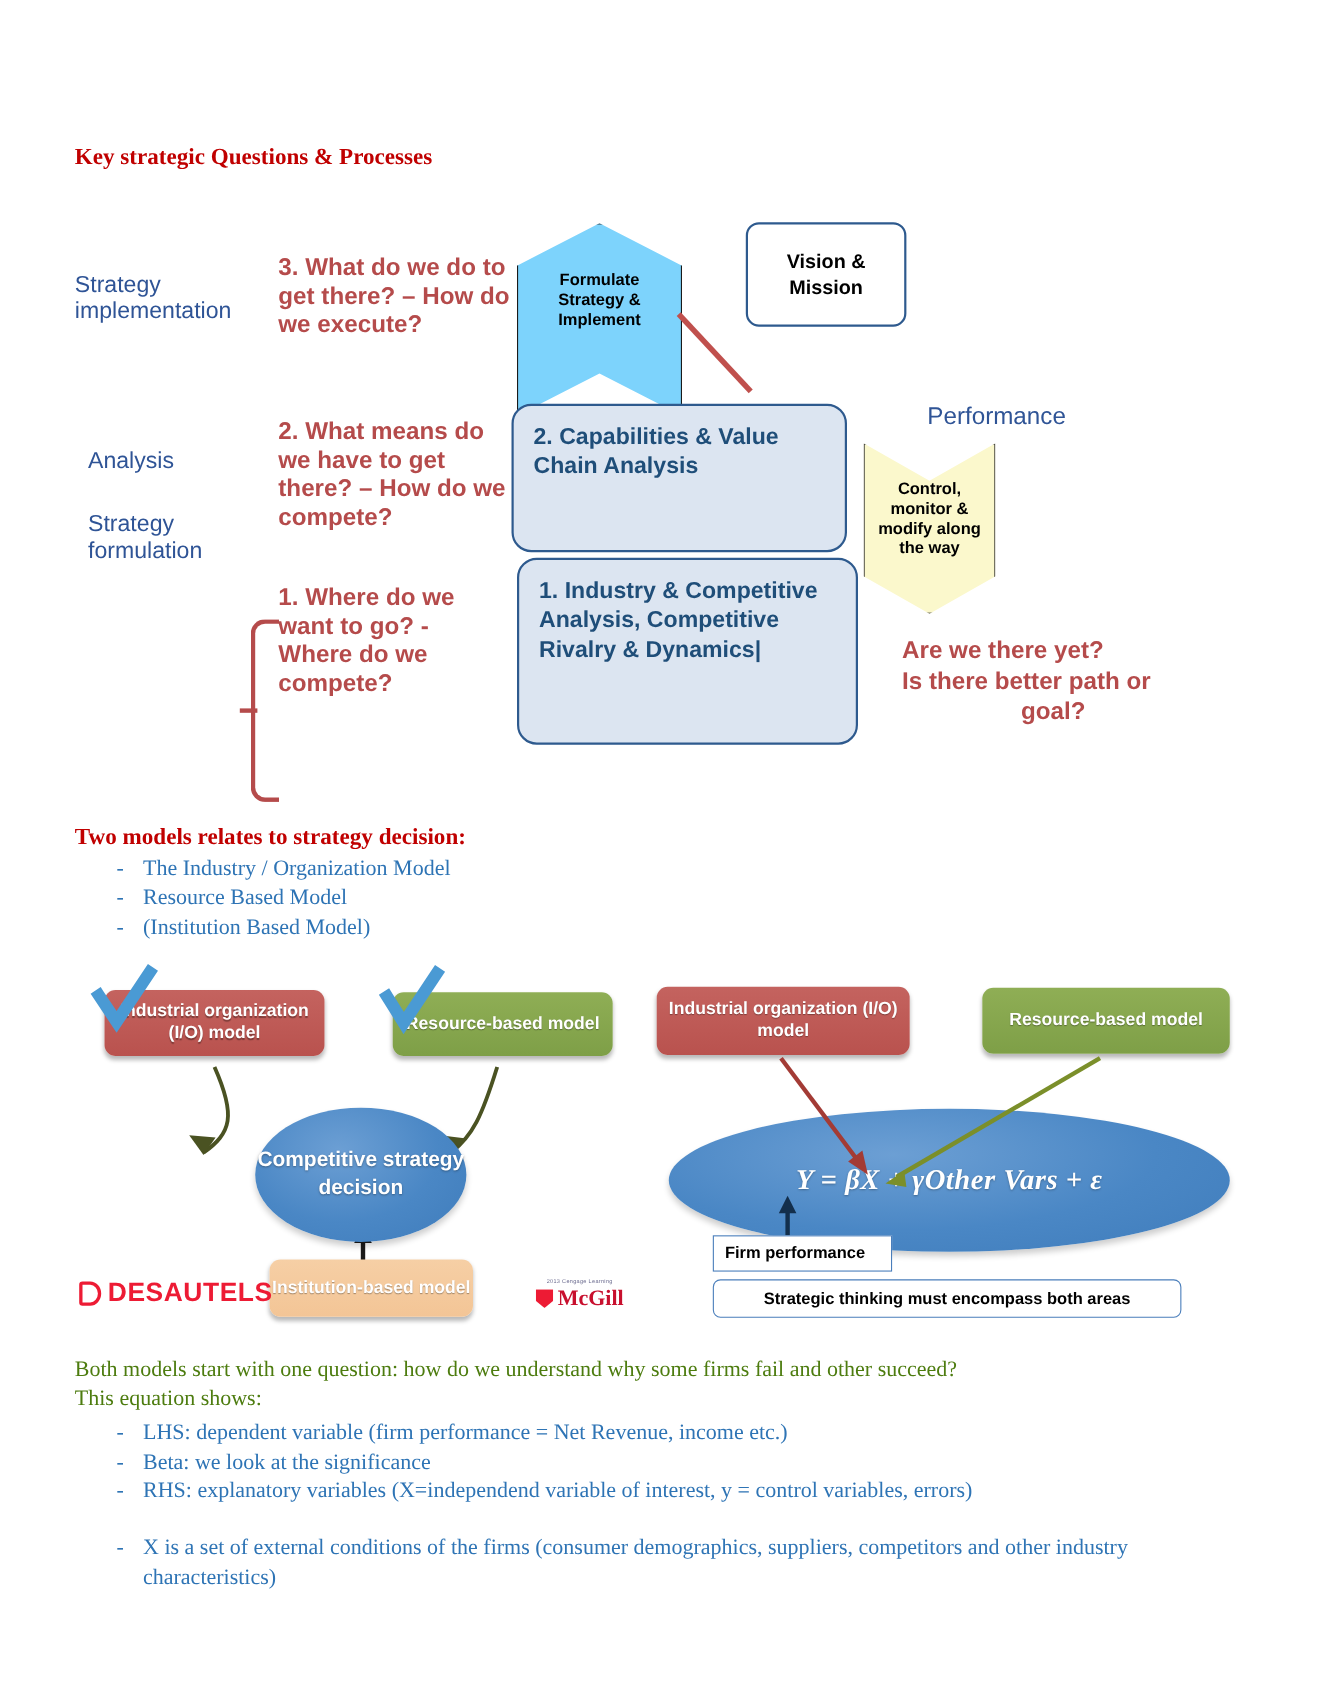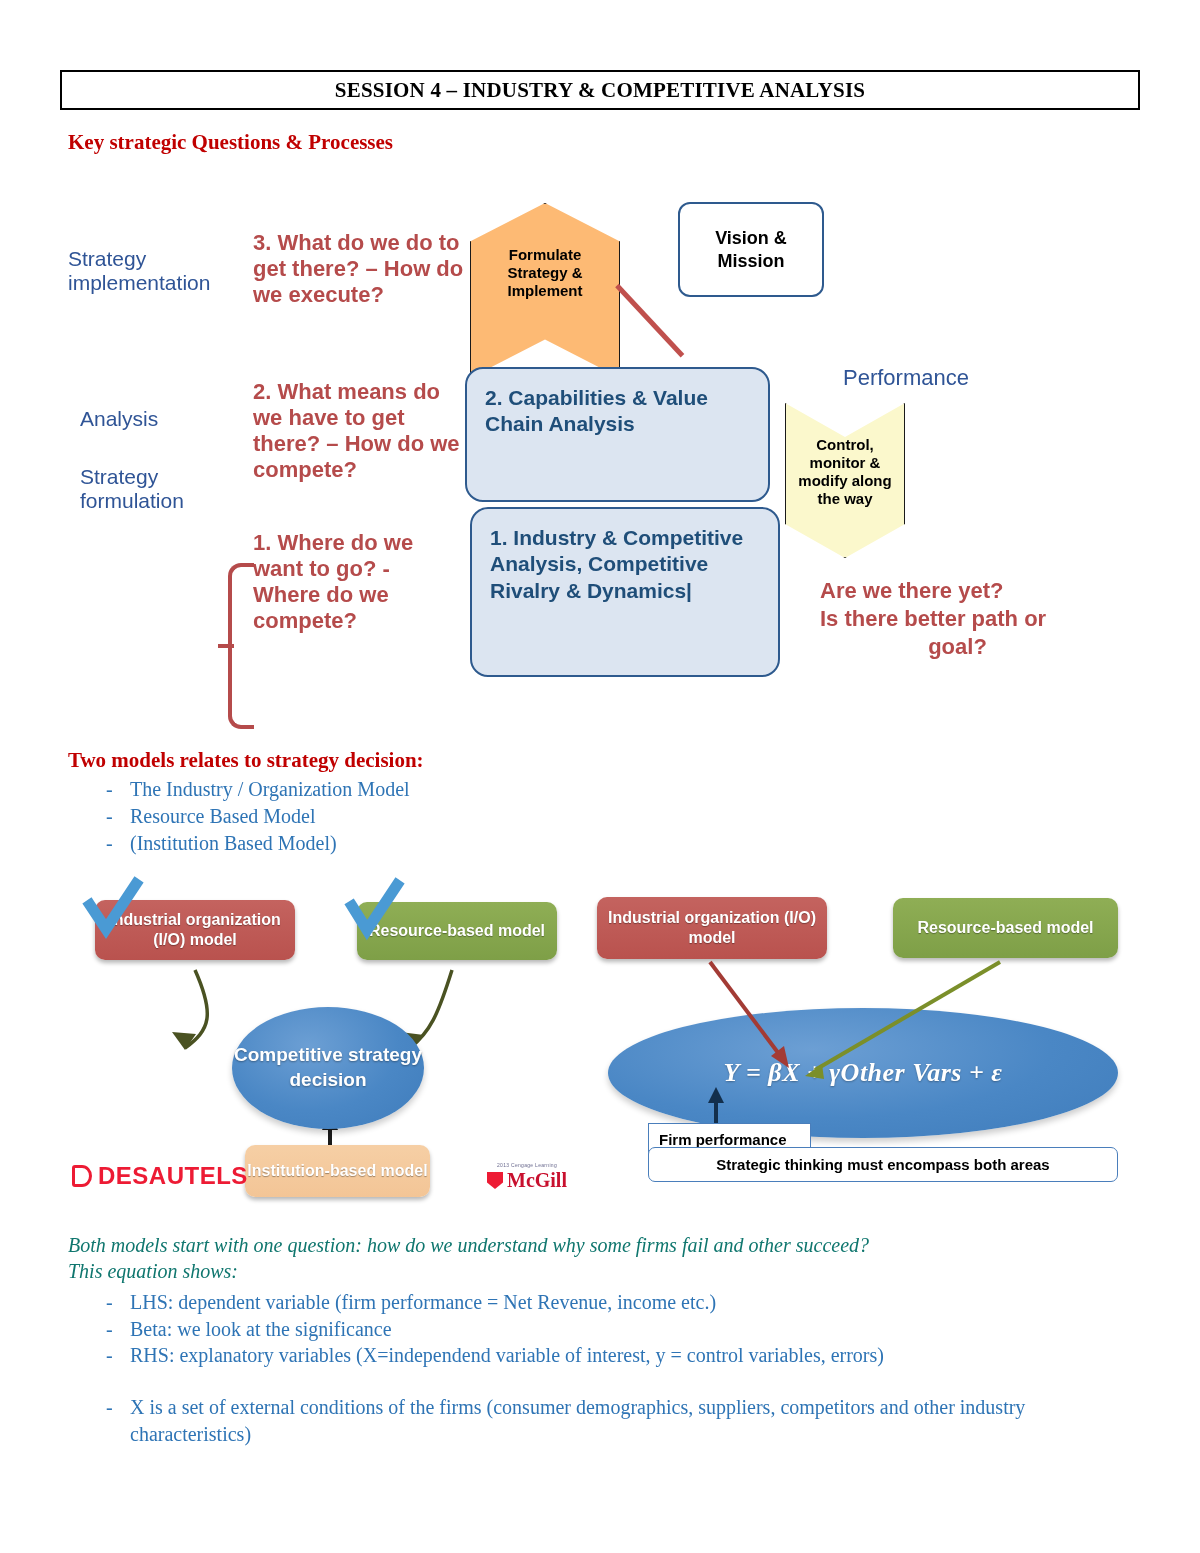--- a/index.html
+++ b/index.html
@@ -50,21 +50,21 @@
     border-radius:13px 0 0 13px;
   }
   .brace:after{
     content:""; position:absolute; left:-14px; top:50%;
     width:16px; height:4px; background:#b54b4b; transform:translateY(-2px);
   }
 
   
   .chev-up{
     position:absolute;
-    background:#fdba74; border:1.5px solid #1a1a1a;
+    background:#7dd3fc; border:1.5px solid #1a1a1a;
     clip-path:polygon(0 22%, 50% 0, 100% 22%, 100% 100%, 50% 78%, 0 100%);
   }
   .chev-down{
     position:absolute;
     background:#fbf8cc; border:1.5px solid #1a1a1a;
     clip-path:polygon(0 0, 50% 22%, 100% 0, 100% 78%, 50% 100%, 0 78%);
   }
   .chev-txt{
     font-family:"Liberation Sans", sans-serif;
     font-weight:bold; color:#000; text-align:center;
@@ -162,38 +162,35 @@
   }
   .logo-mcg .nm{
     font-family:"Liberation Serif", serif; font-weight:bold;
     color:#c8102e; font-size:20px;
   }
 
   svg.ov{ position:absolute; left:0; top:0; overflow:visible; pointer-events:none; }
 
   
   .txtblock{ position:absolute; left:68px; width:1080px; }
-  .line{ color:#0f766e; font-family:"Liberation Serif", serif; font-size:20px; line-height:1.32;font-style:italic; }
+  .line{ color:#4d7c0f; font-family:"Liberation Serif", serif; font-size:20px; line-height:1.32; }
   ul.dash{ list-style:none; margin:0; padding:0; }
   ul.dash li{
     position:relative; padding-left:62px; color:#2e74b5;
     font-family:"Liberation Serif", serif; font-size:20px; line-height:1.34;
   }
   ul.dash li:before{
     content:"-"; position:absolute; left:38px; top:0;
   }
 </style>
 </head>
 <body>
 
 <div class="page">
 
-  <div class="title-box">
-    <span class="t">SESSION 4 – INDUSTRY &amp; COMPETITIVE ANALYSIS</span>
-  </div>
 
   <div class="red-head" style="left:68px; top:130px;">Key strategic Questions &amp; Processes</div>
 
   <div class="d1">
 
     <div class="lbl-blue" style="left:68px; top:62px;">
       <div>Strategy</div>
       <div>implementation</div>
     </div>
     <div class="lbl-blue" style="left:80px; top:222px;">
@@ -311,21 +308,21 @@
       <polygon points="789,188 771,176 784,166" fill="#a33b35"></polygon>
       <line x1="1000" y1="82" x2="815" y2="190" stroke="#7b8f2a" stroke-width="4"></line>
       <polygon points="805,196 822,184 824,199" fill="#7b8f2a"></polygon>
       <line x1="716" y1="245" x2="716" y2="217" stroke="#132f4c" stroke-width="4"></line>
       <polygon points="716,207 708,223 724,223" fill="#132f4c"></polygon>
     </svg>
 
     <div class="cap-box" style="left:635px; top:243px; width:163px; height:33px;">
       <span>Firm performance</span>
     </div>
-    <div class="cap-box center" style="left:635px; top:267px; width:470px; height:35px;">
+    <div class="cap-box center" style="left:635px; top:283px; width:426px; height:35px;">
       <span>Strategic thinking must encompass both areas</span>
     </div>
   </div>
 
   <div class="txtblock" style="top:1232px;">
     <div class="line">Both models start with one question: how do we understand why some firms fail and other succeed?</div>
     <div class="line">This equation shows:</div>
     <ul class="dash" style="margin-top:4px;">
       <li>LHS: dependent variable (firm performance = Net Revenue, income etc.)</li>
       <li>Beta: we look at the significance</li>

